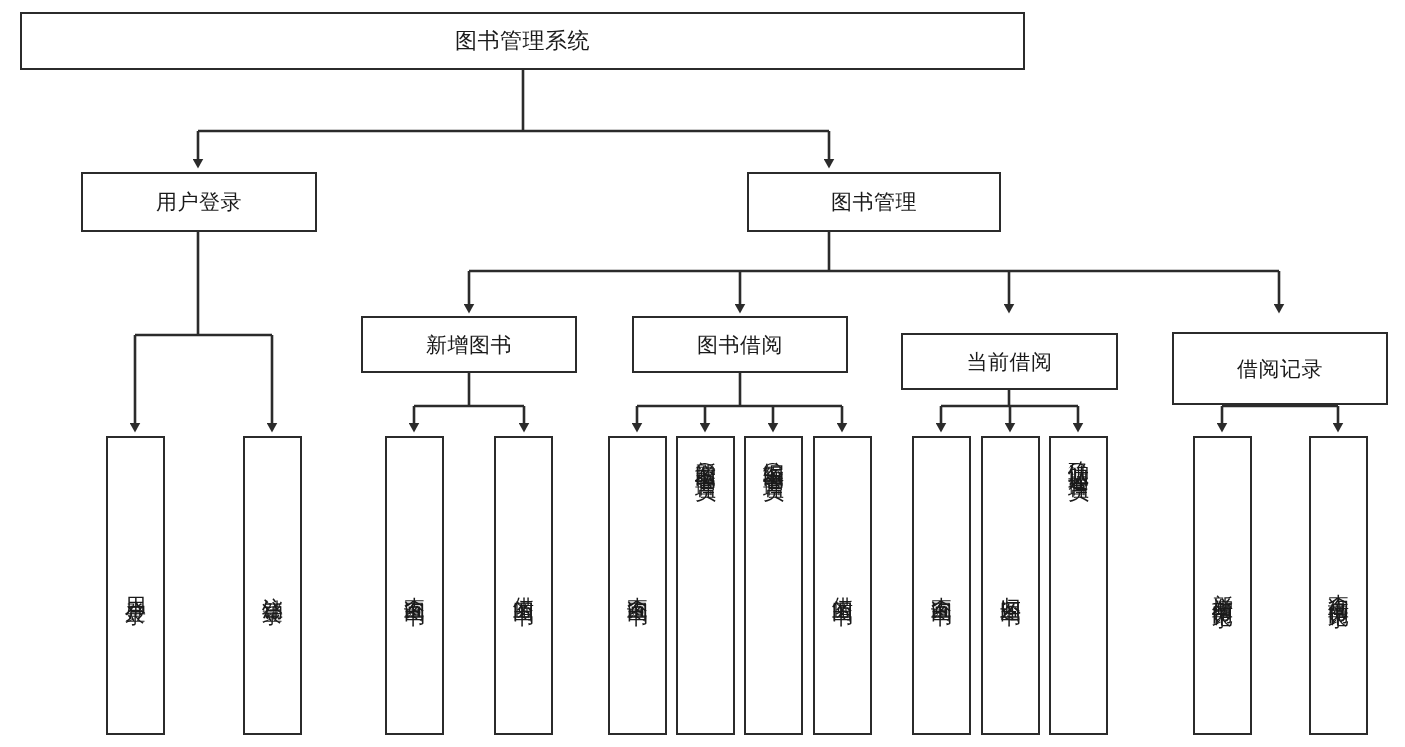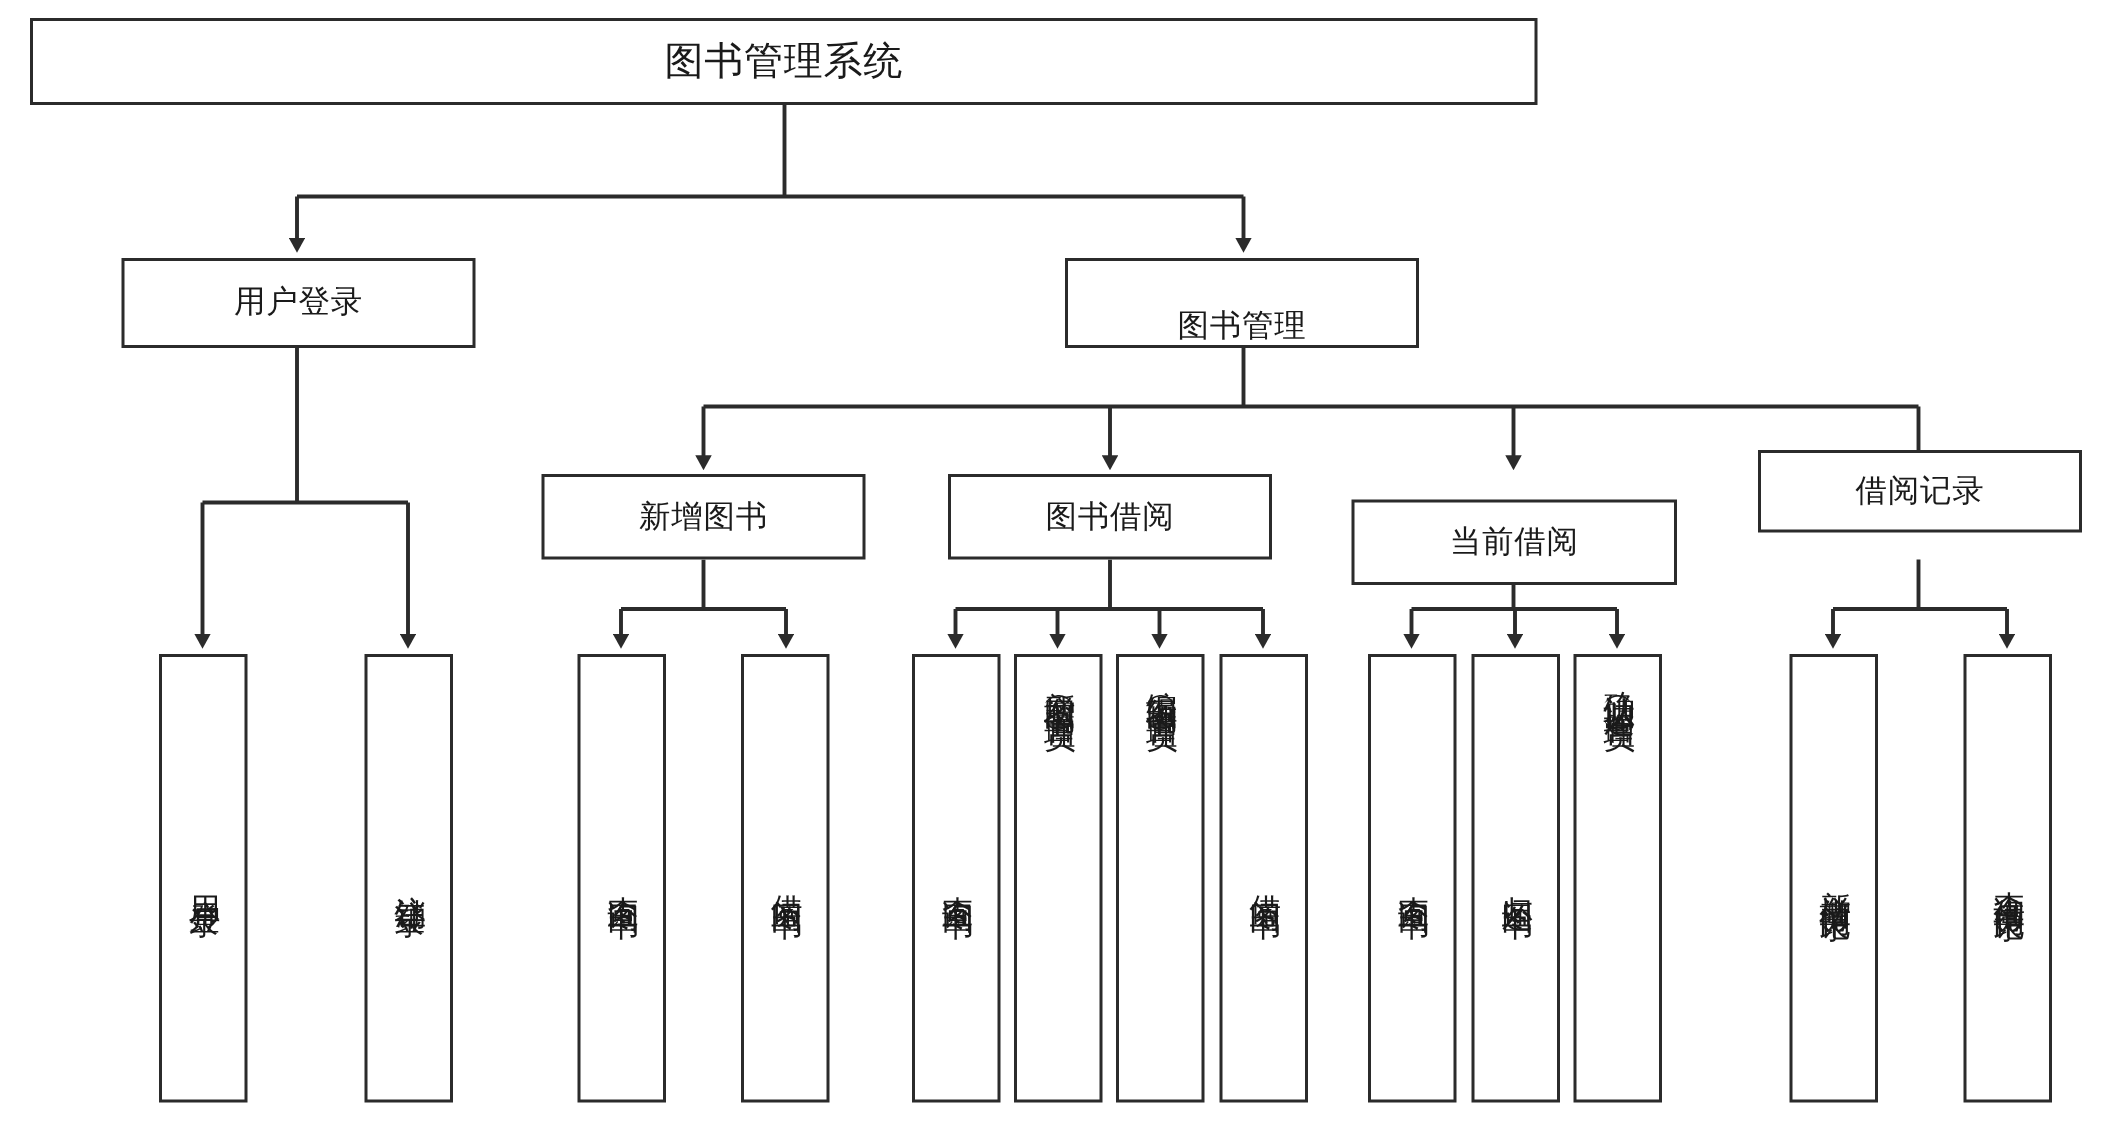--- a/index.html
+++ b/index.html
@@ -39,21 +39,21 @@
     display: block;
     white-space: nowrap;
     letter-spacing: 0.5px;
   }
   
   .node.h .node-label {
     font-size: 21px;
     line-height: 1.2;
   }
   .node.root .node-label {
-    font-size: 26px;
+    font-size: 22px;
   }
   
   .node.v {
     align-items: center;
     justify-content: center;
   }
   .node.v .node-label {
     writing-mode: vertical-rl;
     text-orientation: upright;
     font-size: 21px;
@@ -130,34 +130,34 @@
     </g>
   </svg>
 
   <div class="node h root" style="left:20px; top:12px; width:1005px; height:58px;">
     <span class="node-label">图书管理系统</span>
   </div>
 
   <div class="node h" style="left:81px; top:172px; width:236px; height:60px;">
     <span class="node-label">用户登录</span>
   </div>
-  <div class="node h" style="left:710px; top:172px; width:236px; height:60px;align-items:flex-end;">
+  <div class="node h" style="left:747px; top:172px; width:254px; height:60px;">
     <span class="node-label">图书管理</span>
   </div>
 
   <div class="node h" style="left:361px; top:316px; width:216px; height:57px;">
     <span class="node-label">新增图书</span>
   </div>
   <div class="node h" style="left:632px; top:316px; width:216px; height:57px;text-align:right;">
     <span class="node-label">图书借阅</span>
   </div>
   <div class="node h" style="left:901px; top:316px; width:217px; height:57px;margin-top:17px;">
     <span class="node-label">当前借阅</span>
   </div>
-  <div class="node h" style="left:1172px; top:300px; width:216px; height:55px;">
+  <div class="node h" style="left:1172px; top:332px; width:216px; height:73px;">
     <span class="node-label">借阅记录</span>
   </div>
 
   <div class="node v" style="left:106px; top:436px; width:59px; height:299px;">
     <span class="node-label">用户登录</span>
   </div>
   <div class="node v" style="left:243px; top:436px; width:59px; height:299px;">
     <span class="node-label">注销登录</span>
   </div>
 

